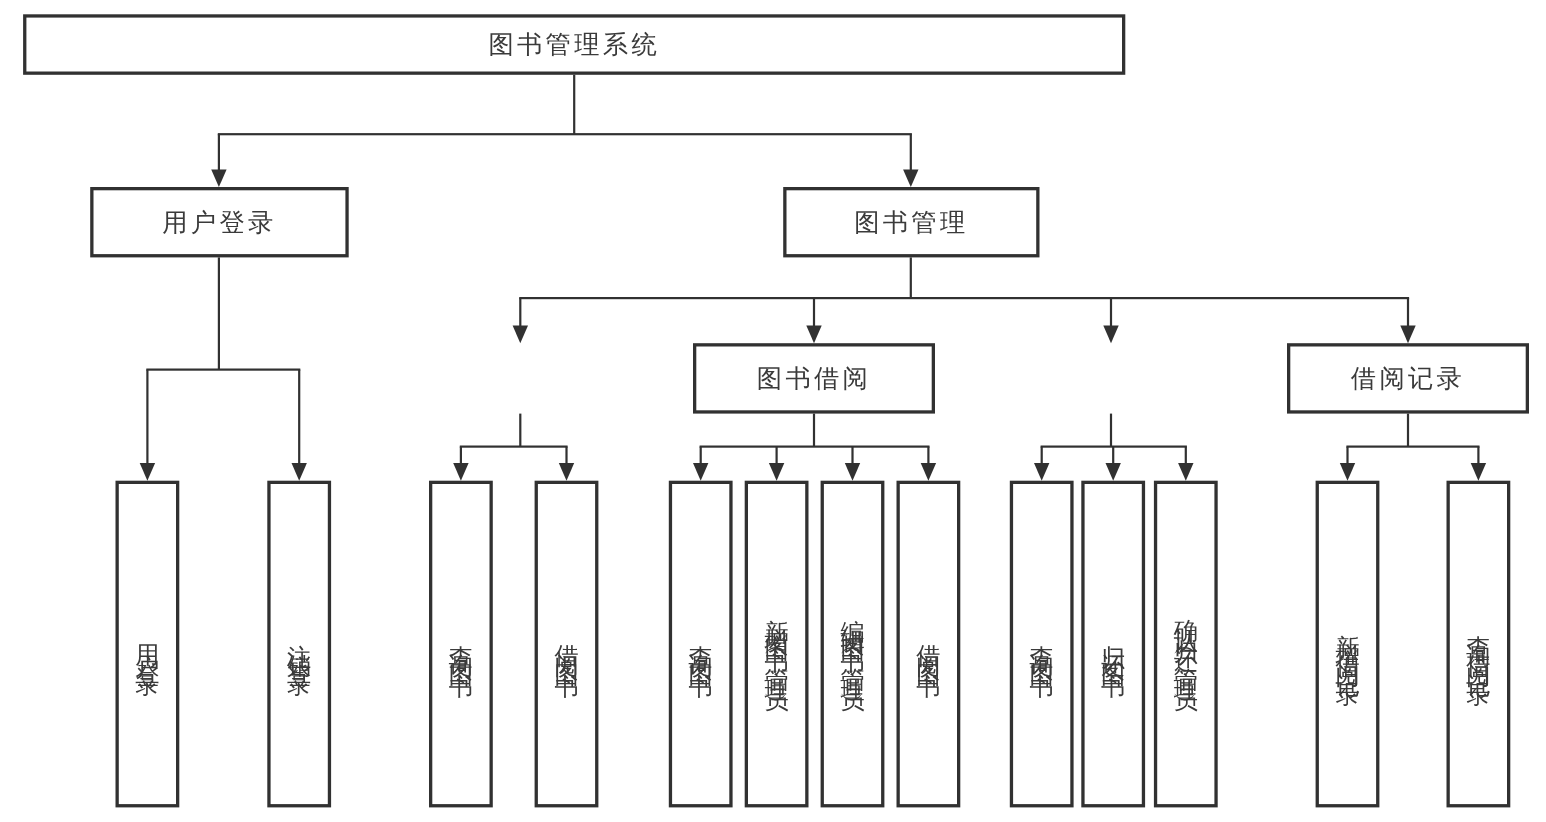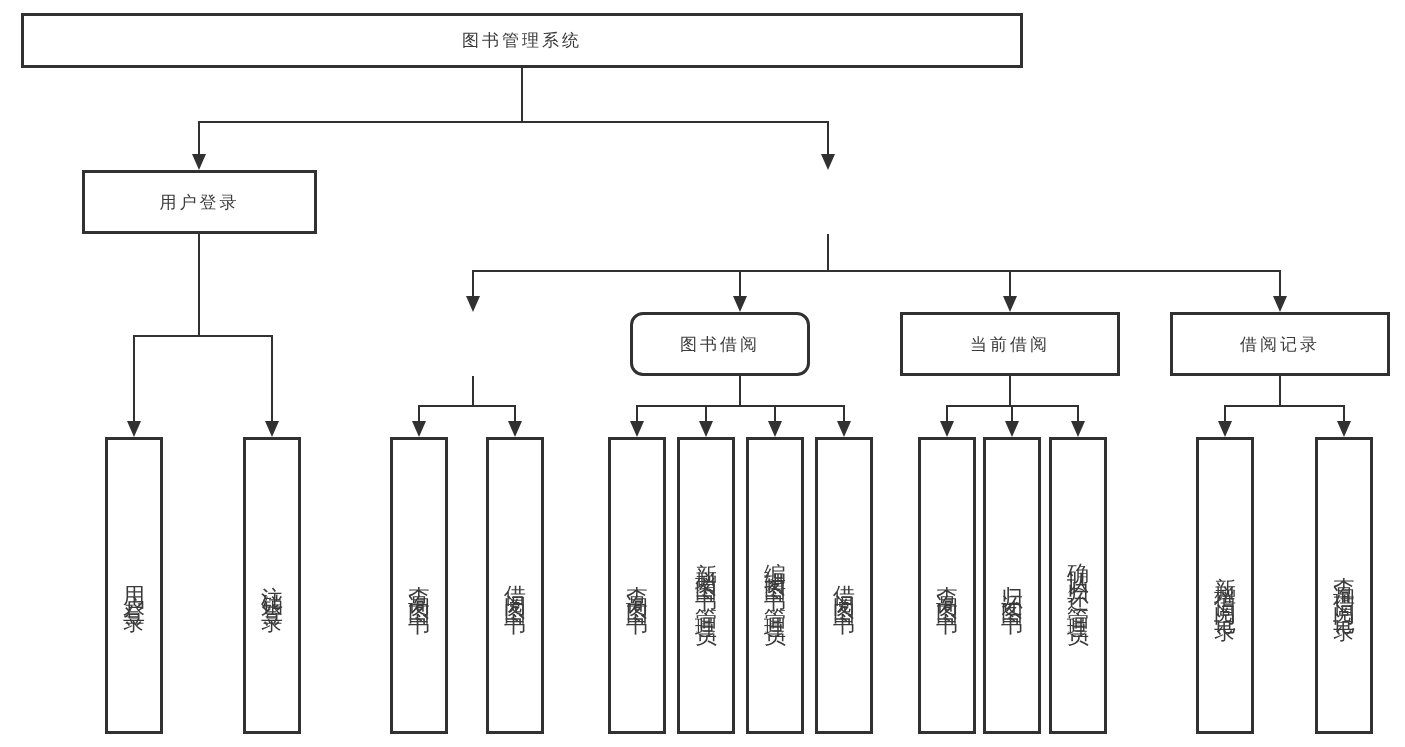--- a/index.html
+++ b/index.html
@@ -16,21 +16,21 @@
     overflow:hidden;
   }
   .box{
     position:absolute;
     box-sizing:border-box;
     border:3px solid var(--line);
     background:#ffffff;
     display:flex;align-items:center;justify-content:center;
     color:var(--text);
   }
-  .hlabel{font-size:17px;letter-spacing:3px;font-weight:500;white-space:nowrap;}
+  .hlabel{font-size:23px;letter-spacing:3px;font-weight:500;white-space:nowrap;}
   .leaf span{
     writing-mode:vertical-rl;
     text-orientation:mixed;
     font-size:22px;
     letter-spacing:9px;
     line-height:1;
     font-weight:500;
     color:var(--text);
   }
   .vline,.hline{position:absolute;background:var(--line);}
@@ -56,26 +56,26 @@
 
 <div class="canvas">
 
   <div class="box" style="left:21px;top:13px;width:1002px;height:55px;">
     <span class="hlabel">图书管理系统</span>
   </div>
 
   <div class="box" style="left:82px;top:170px;width:235px;height:64px;">
     <span class="hlabel">用户登录</span>
   </div>
+  <div class="box" style="left:712px;top:170px;width:233px;height:64px;">
+    <span class="hlabel">图书管理</span>
+  </div>
 
-  <div class="box" style="left:630px;top:312px;width:180px;height:64px;border-radius:13px;">
+  <div class="box" style="left:630px;top:312px;width:220px;height:64px;">
     <span class="hlabel">图书借阅</span>
-  </div>
-  <div class="box" style="left:900px;top:312px;width:220px;height:64px;">
-    <span class="hlabel">当前借阅</span>
   </div>
   <div class="box" style="left:1170px;top:312px;width:220px;height:64px;">
     <span class="hlabel">借阅记录</span>
   </div>
 
   <div class="box leaf" style="left:105px;top:437px;width:58px;height:297px;">
     <span>用户登录</span>
   </div>
   <div class="box leaf" style="left:243px;top:437px;width:58px;height:297px;">
     <span>注销登录</span>

